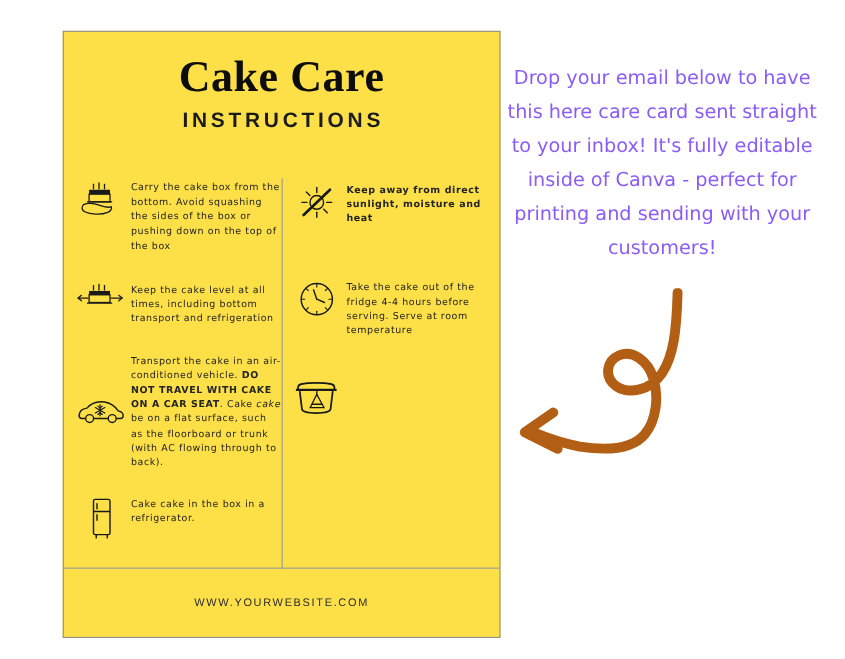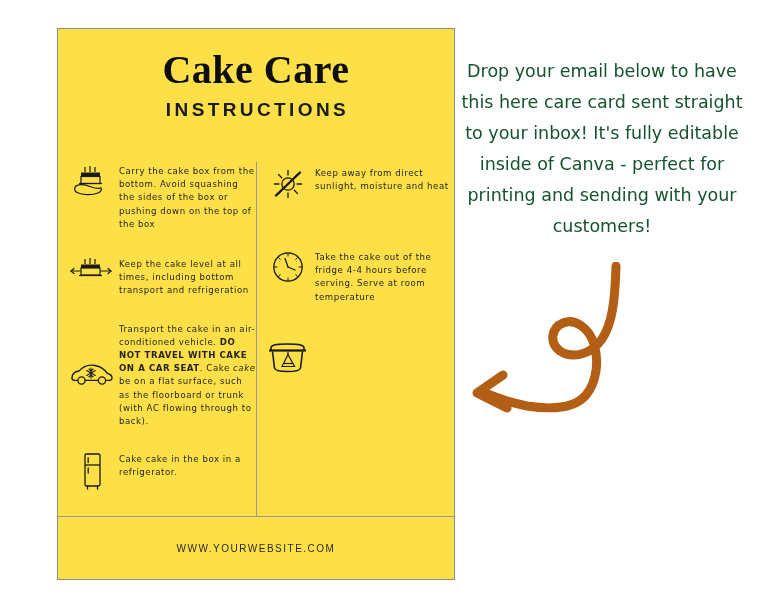--- a/index.html
+++ b/index.html
@@ -120,21 +120,21 @@
   #promo-panel {
     position: absolute;
     left: 452px;
     top: 56px;
     width: 300px;
   }
   .promo-text {
     font-family: "DejaVu Sans", sans-serif;
     font-size: 17.5px;
     line-height: 31px;
-    color: #14532d;
+    color: #8b5cf6;
     text-align: center;
   }
   #promo-arrow {
     position: absolute;
     left: 455px;
     top: 262px;
     width: 190px;
     height: 175px;
   }
 </style>
@@ -219,21 +219,21 @@
             <line x1="20.5" y1="34" x2="20.5" y2="37" stroke-linecap="round"></line>
           </svg>
         </span>
         <span class="item-text">Cake cake in the box in a refrigerator.</span>
       </div>
 
     </div>
 
     <div class="col col-right">
 
-      <div class="item" style="margin-top:4px;">
+      <div class="item" style="margin-top:4px;font-weight:bold;">
         <span class="item-icon">
           <svg width="38" height="36" viewBox="0 0 38 36" fill="none" stroke="#1a1a1a" stroke-width="1.3">
             <circle cx="19" cy="18" r="6.2"></circle>
             <g stroke-linecap="round">
               <line x1="19" y1="4.5" x2="19" y2="9"></line>
               <line x1="19" y1="27" x2="19" y2="31.5"></line>
               <line x1="5.5" y1="18" x2="10" y2="18"></line>
               <line x1="28" y1="18" x2="32.5" y2="18"></line>
               <line x1="9.5" y1="8.5" x2="12.7" y2="11.7"></line>
               <line x1="25.3" y1="24.3" x2="28.5" y2="27.5"></line>

